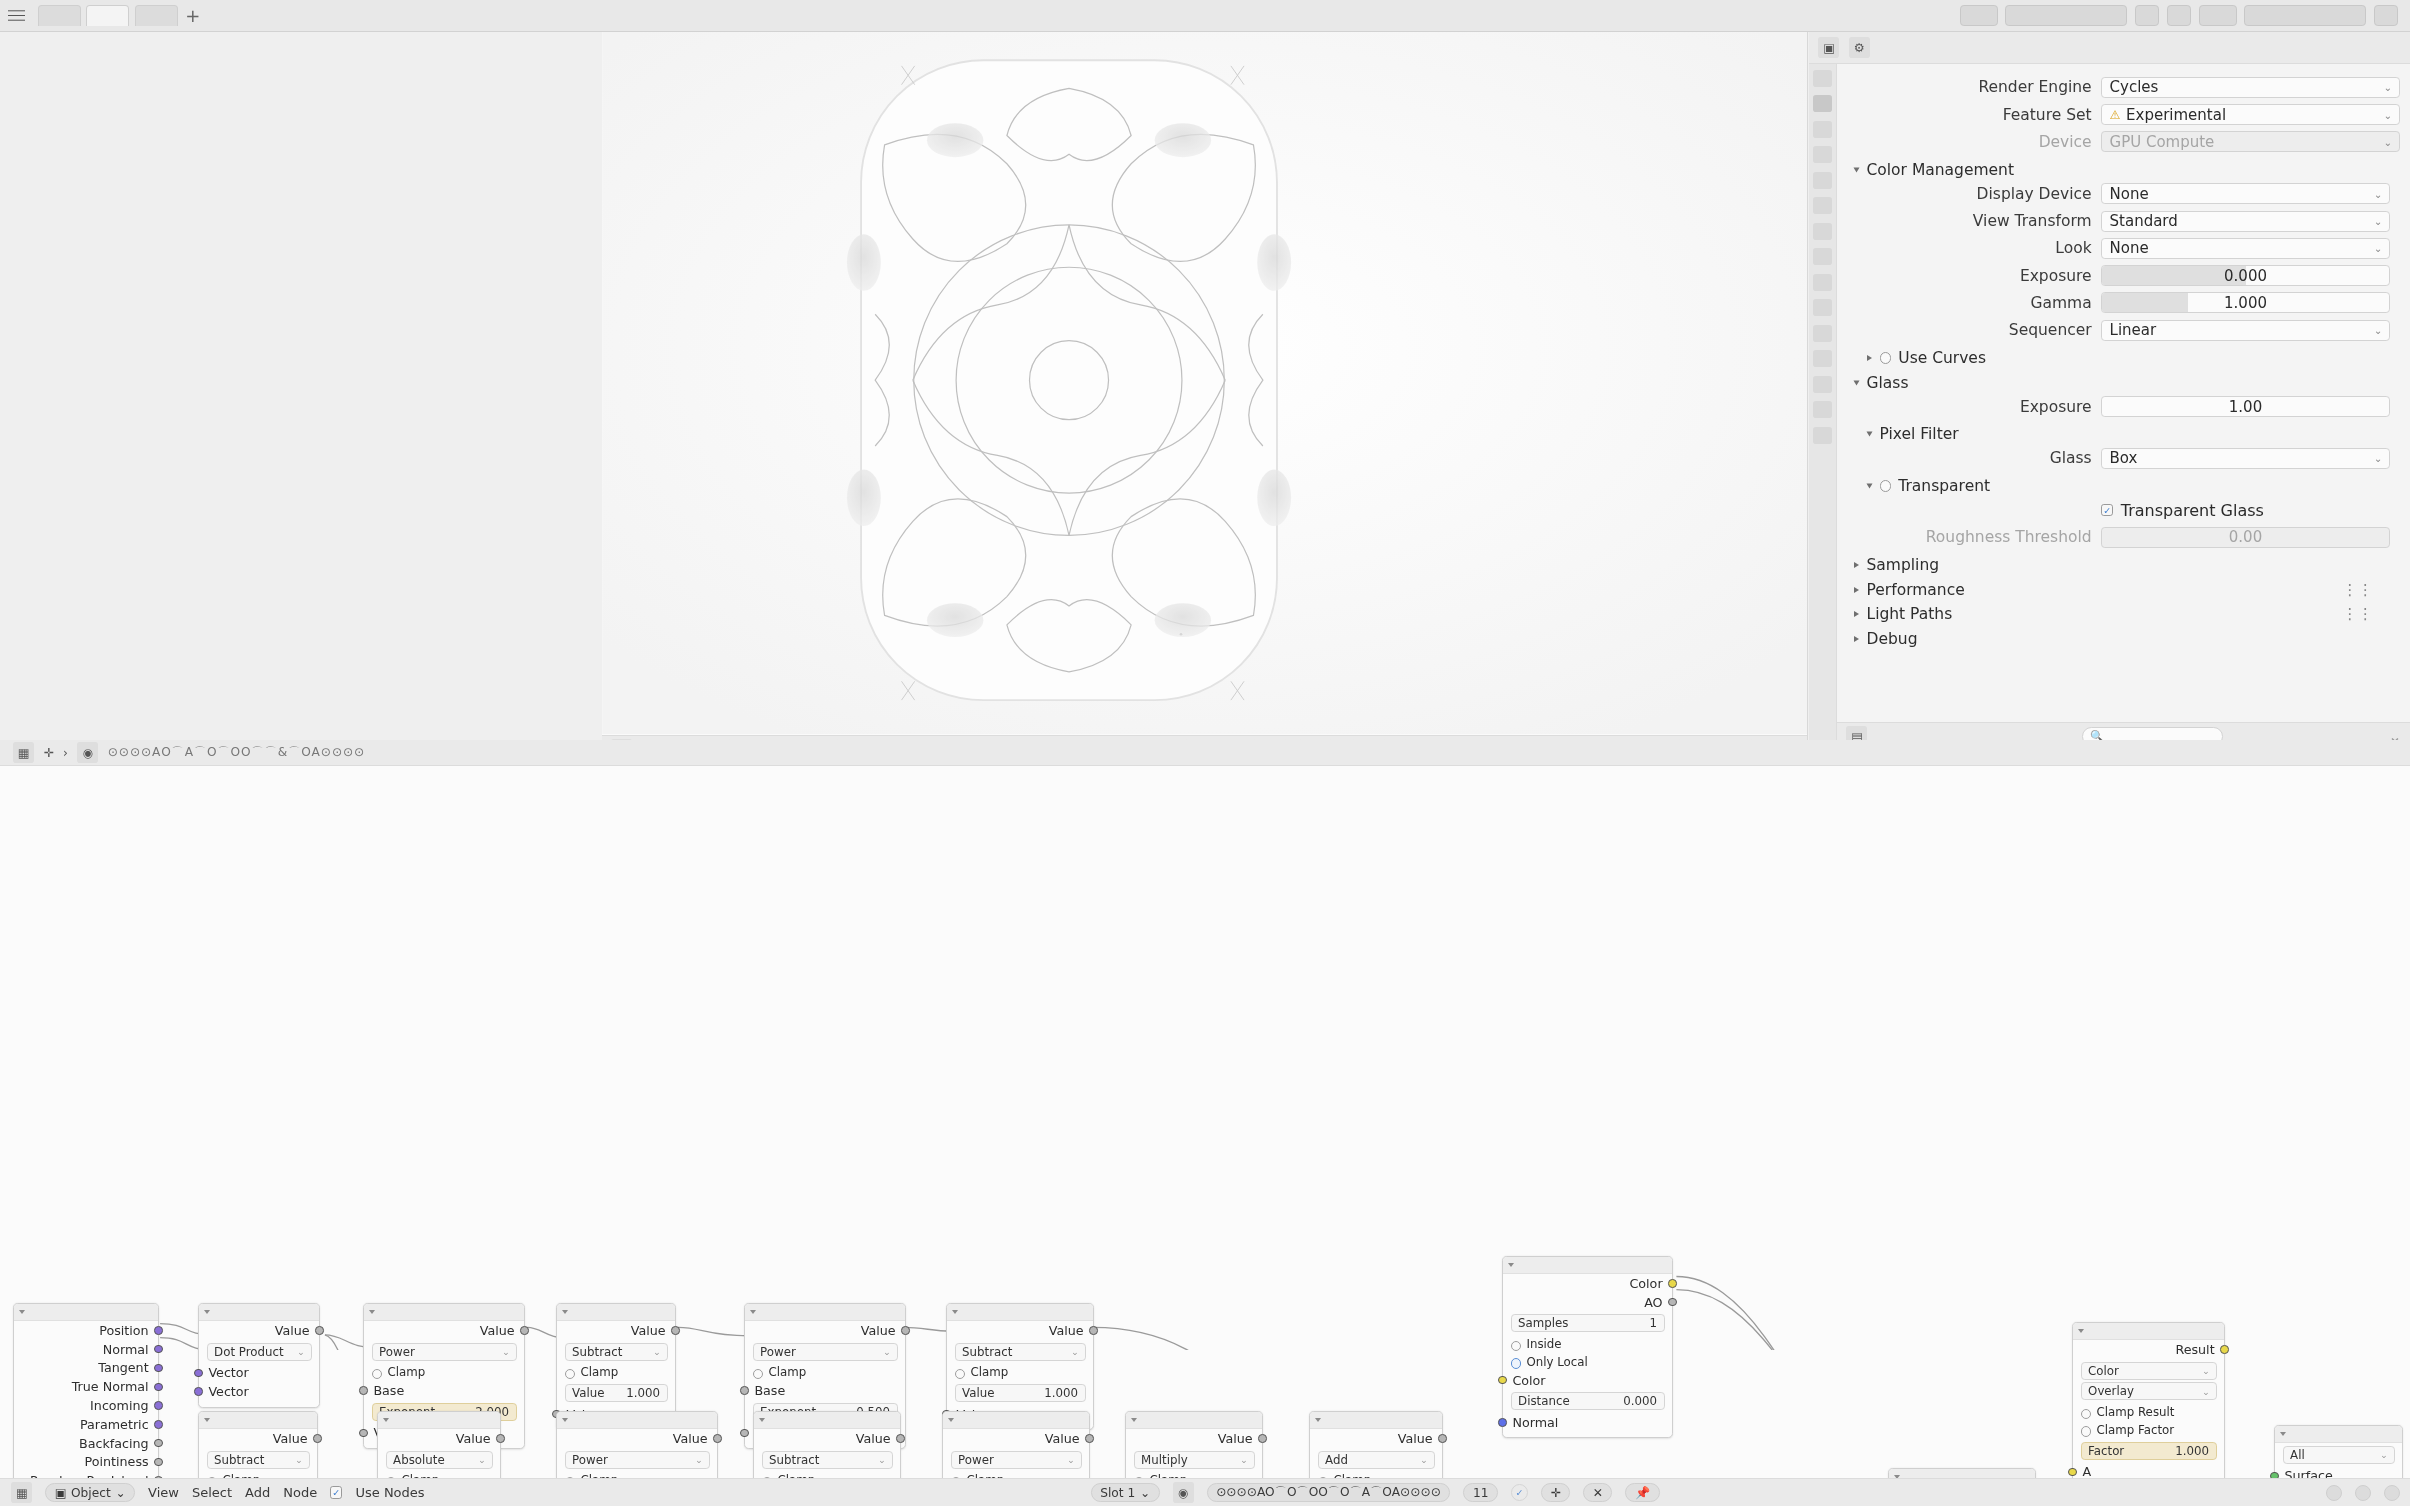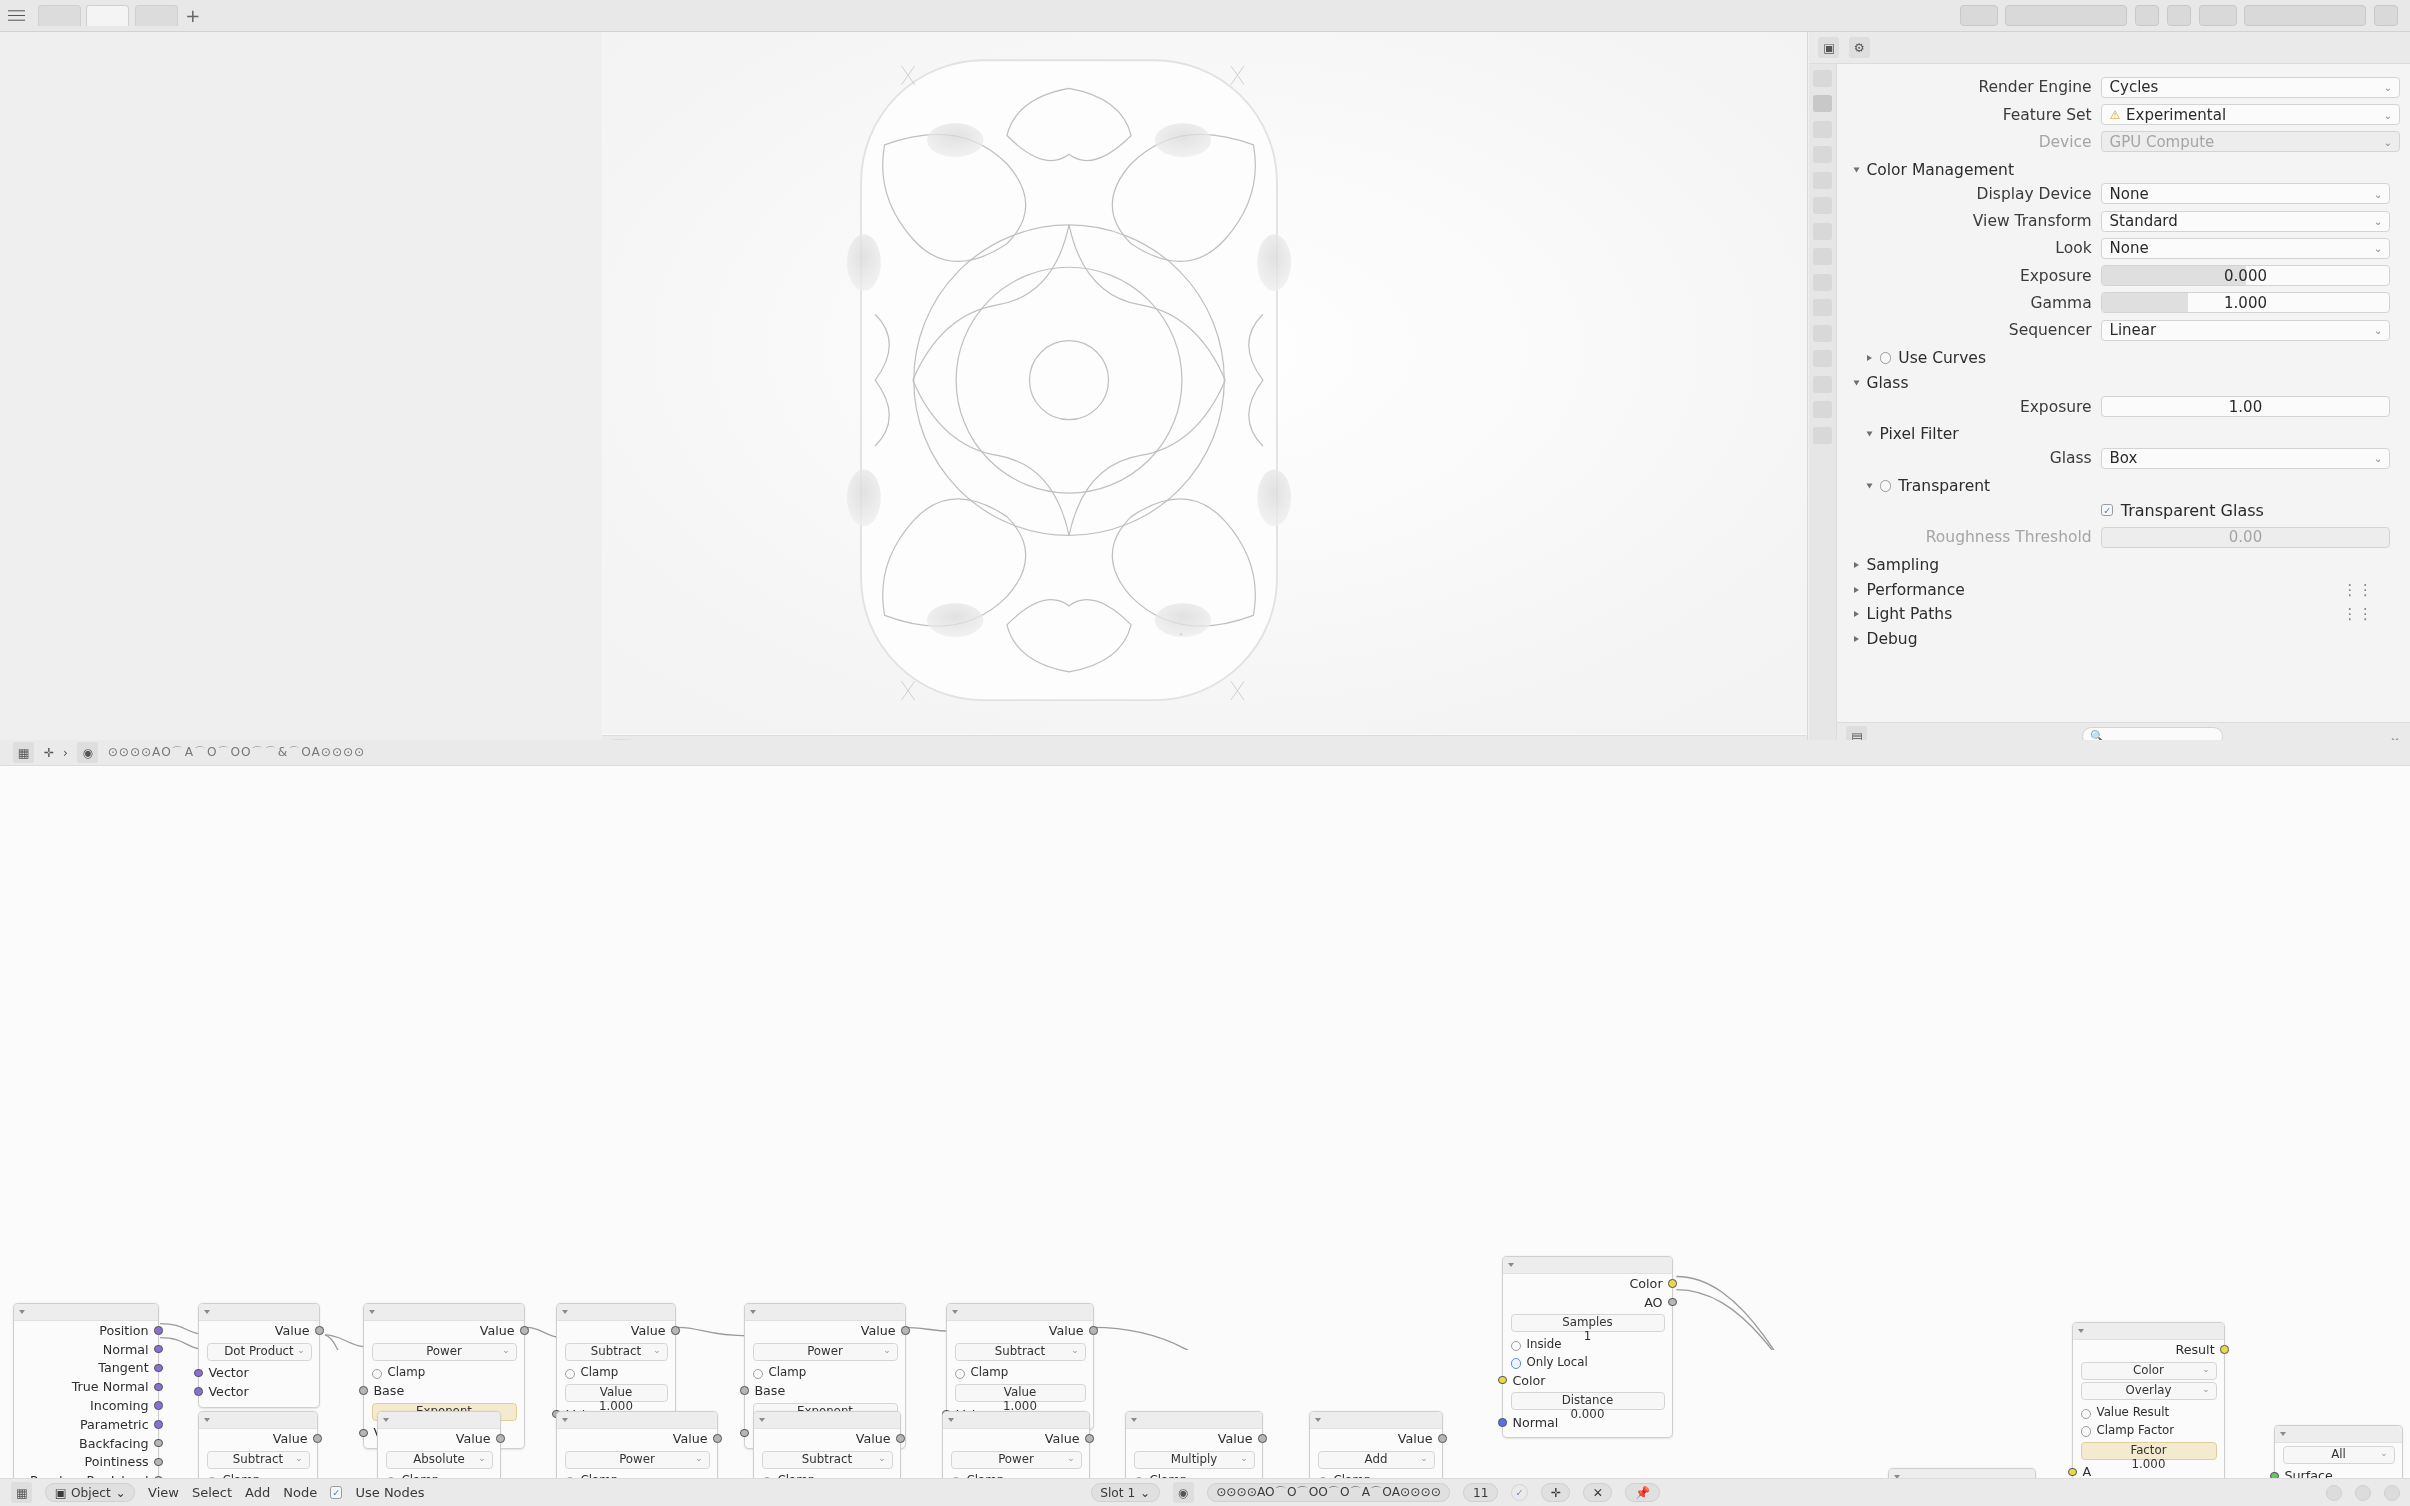--- a/index.html
+++ b/index.html
@@ -117,21 +117,20 @@
   .out { display:flex; justify-content:flex-end; padding: 1.9px 9.4px 1.9px 7.5px; position:relative; }
   .in  { display:flex; justify-content:flex-start; padding: 1.9px 7.5px 1.9px 9.4px; position:relative; }
   .sock { position:absolute; width:8.5px; height:8.5px; border-radius:50%; border:0.9px solid #555; top:50%; margin-top:-4.2px; }
   .sock.r { right:-4.7px; } .sock.l { left:-4.7px; }
   .s-yellow{background:#e8d84a;} .s-grey{background:#b6b6b6;} .s-blue{background:#5d6fe8;}
   .s-purple{background:#8a6fd6;} .s-green{background:#66c26b;}
   .nfield {
     margin: 2.8px 7.5px; height: 18px; background:#f7f7f7; border:0.9px solid #d5d5d5; border-radius:3.8px;
     display:flex; align-items:center; justify-content:space-between; padding: 0 6.6px; font-size: 11.8px; color:#333;
     position:relative;
-    flex-direction:column;
   }
   .nfield.num { justify-content:space-between; }
   .nfield.sel::after { content:"⌄"; position:absolute; right:5.6px; color:#999; font-size:9.4px; }
   .nrow { display:flex; align-items:flex-end; padding: 1.9px 7.5px; font-size:11.8px; position:relative; }
   .nrad { width:10.4px;height:10.4px;border-radius:50%;border:1.2px solid #9e9e9e;background:#fafafa;margin-right:5.6px;}
   .nrad.on { border-color:#5a8fd6; background:#eef4fc; }
   .nfield.accent { background:#f3ead0; border-color:#dfcf9b; }
   .img-shield { width:17px;height:17px;border-radius:50%;background:#eaeaea;border:0.9px solid #d5d5d5; display:flex;align-items:center;justify-content:center;font-size:9.4px;color:#5a8fd6;}
 
   svg.links { position:absolute; left:0; top:0; width:2411px; height:584px; pointer-events:none; }
@@ -787,21 +786,21 @@
             <span class="ntri"></span>
           </div>
         <div class="out">
             <span>Result</span>
             <span class="sock r s-yellow"></span>
           </div>
         <div class="nfield sel">Color</div>
         <div class="nfield sel">Overlay</div>
         <div class="nrow">
             <span class="nrad"></span>
-            <span>Value Result</span>
+            <span>Clamp Result</span>
           </div>
         <div class="nrow">
             <span class="nrad"></span>
             <span>Clamp Factor</span>
           </div>
         <div class="nfield num accent">
             <span>Factor</span>
             <span>1.000</span>
           </div>
         <div class="in">

